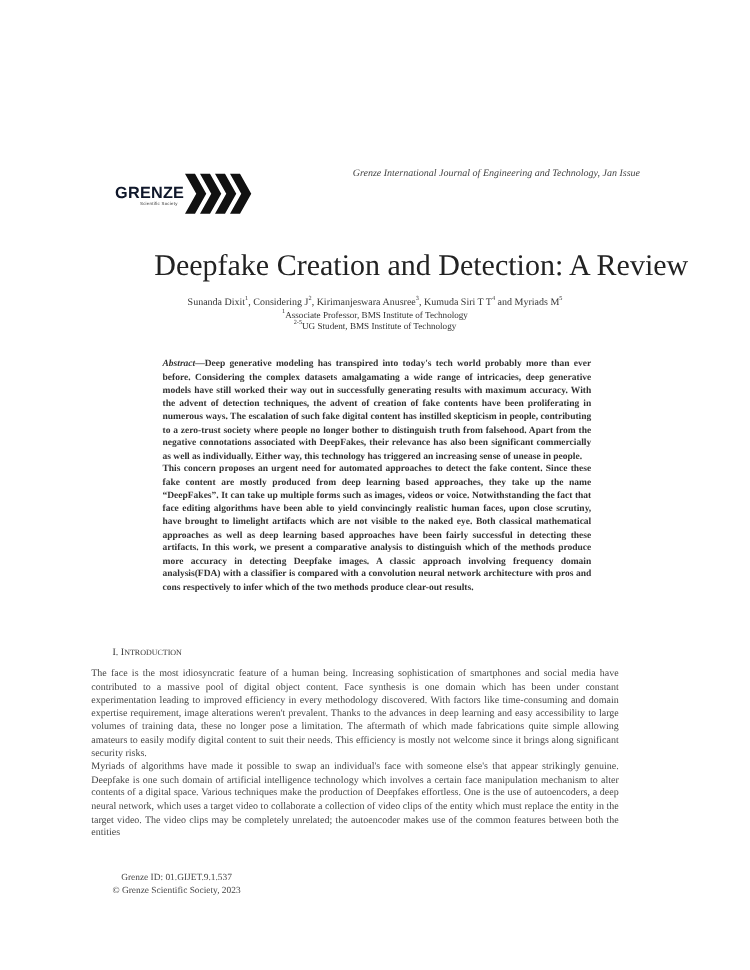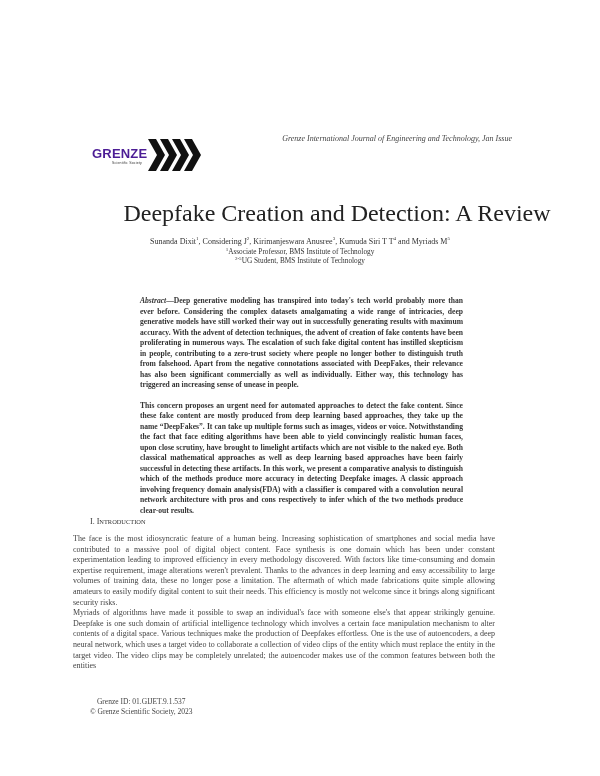--- a/index.html
+++ b/index.html
@@ -1,30 +1,30 @@
 <!DOCTYPE html>
 <html><head>
 <meta charset="utf-8">
 <style>
   html, body { margin:0; padding:0; background:#ffffff; }
   body { width:600px; height:776px; position:relative; overflow:hidden; font-family:"Liberation Serif", serif; color:#222; }
   .abs { position:absolute;text-align:center; }
   .logo { left:92px; top:136px; width:118px; height:38px; }
-  .logo-word { position:absolute; left:0; top:10px; font-family:"Liberation Sans", sans-serif; font-weight:bold; font-size:13px; letter-spacing:0.2px; color:#4c1d95; }
+  .logo-word { position:absolute; left:0; top:10px; font-family:"Liberation Sans", sans-serif; font-weight:bold; font-size:13px; letter-spacing:0.2px; color:#0f172a; }
   .logo-sub { position:absolute; left:20px; top:25px; font-family:"Liberation Sans", sans-serif; font-size:3.5px; color:#333; letter-spacing:0.2px; }
   .logo-arrows { position:absolute; left:56px; top:0; }
   .journal { right:88px; top:134px; font-style:italic; font-size:8px; color:#444; }
   .title { left:0; width:600px; top:200px; text-align:center; font-size:24px; color:#222;padding-left:37px; }
   .authors { left:0; width:600px; top:237px; text-align:center; font-size:8px; color:#333; }
   .affil { left:0; width:600px; text-align:center; font-size:7.3px; color:#333; }
   .affil1 { top:247px; }
   .affil2 { top:256px; }
   sup { font-size:5px; vertical-align:super; line-height:0; }
   .abstract { left:130px; width:343px; top:286px; font-size:7.6px; font-weight:bold; line-height:10.5px; text-align:justify; color:#333; }
-  .abstract p { margin:10px; }
+  .abstract p { margin:0; }
   .abstract .lead { font-style:italic; }
   .section { left:90px; top:517px; font-size:8px; color:#333; }
   .section .sc { font-size:6.4px; }
   .body-text { left:73px; width:422px; top:534px; font-size:8px; line-height:10.6px; text-align:justify; color:#444; }
   .body-text p { margin:0; }
   .footer { left:90px; top:697px; font-size:7.5px; line-height:10px; color:#444; }
 </style>
 </head>
 <body>
 

